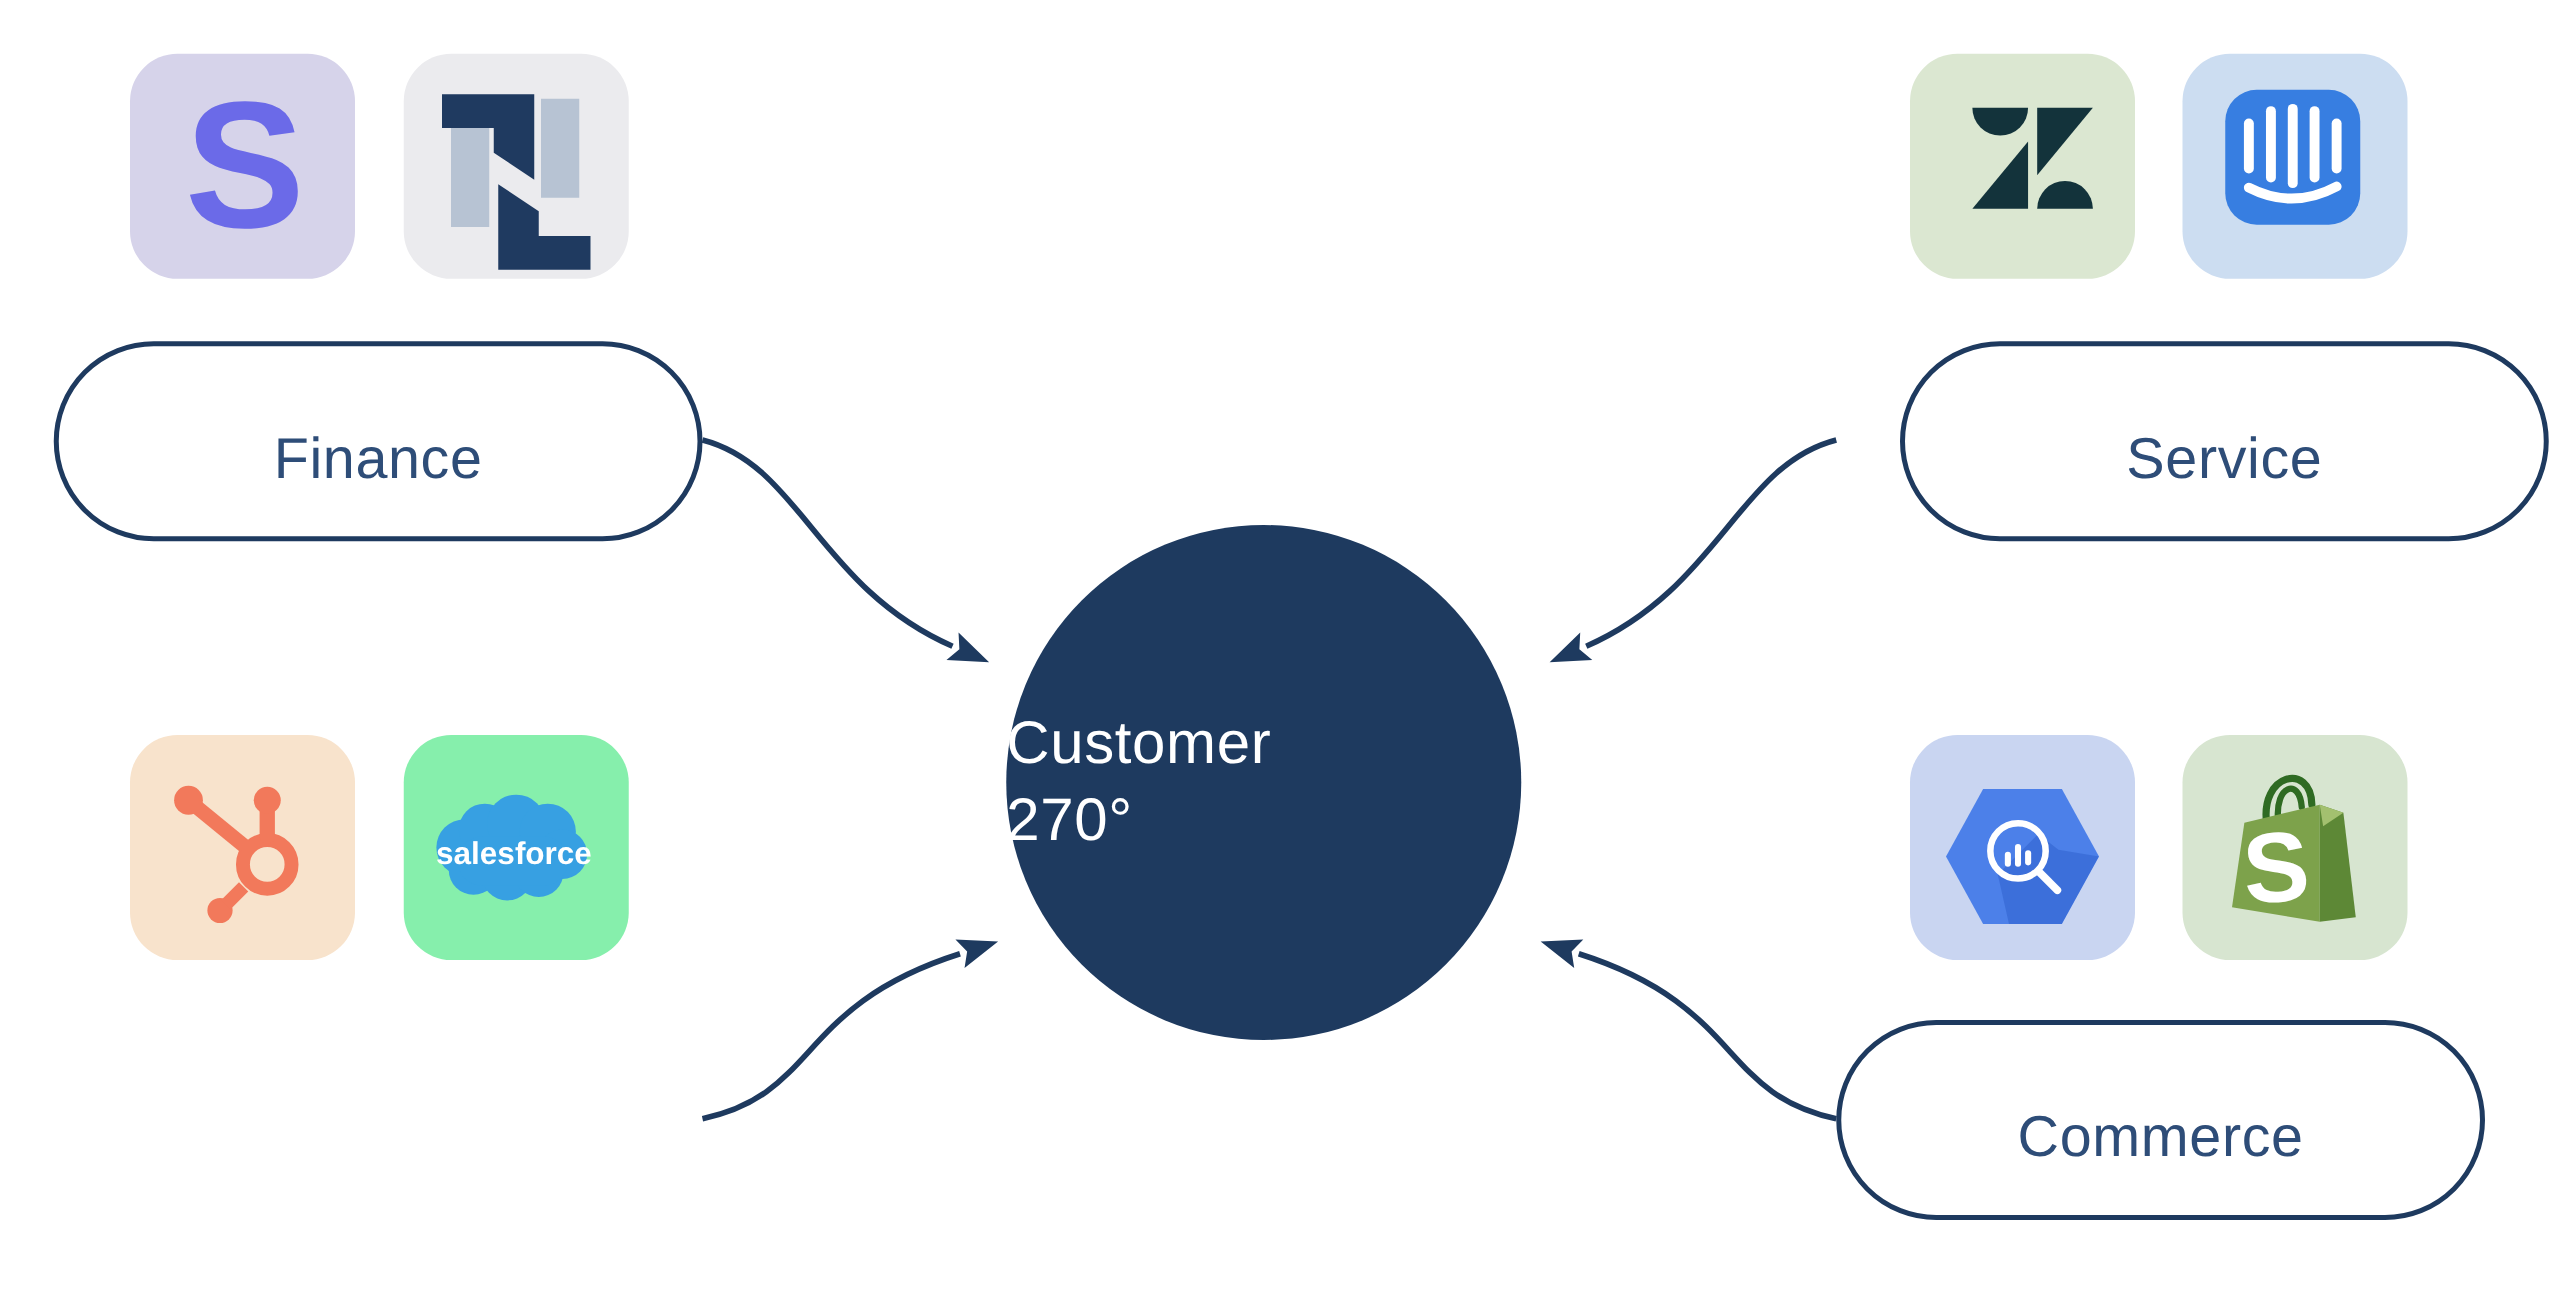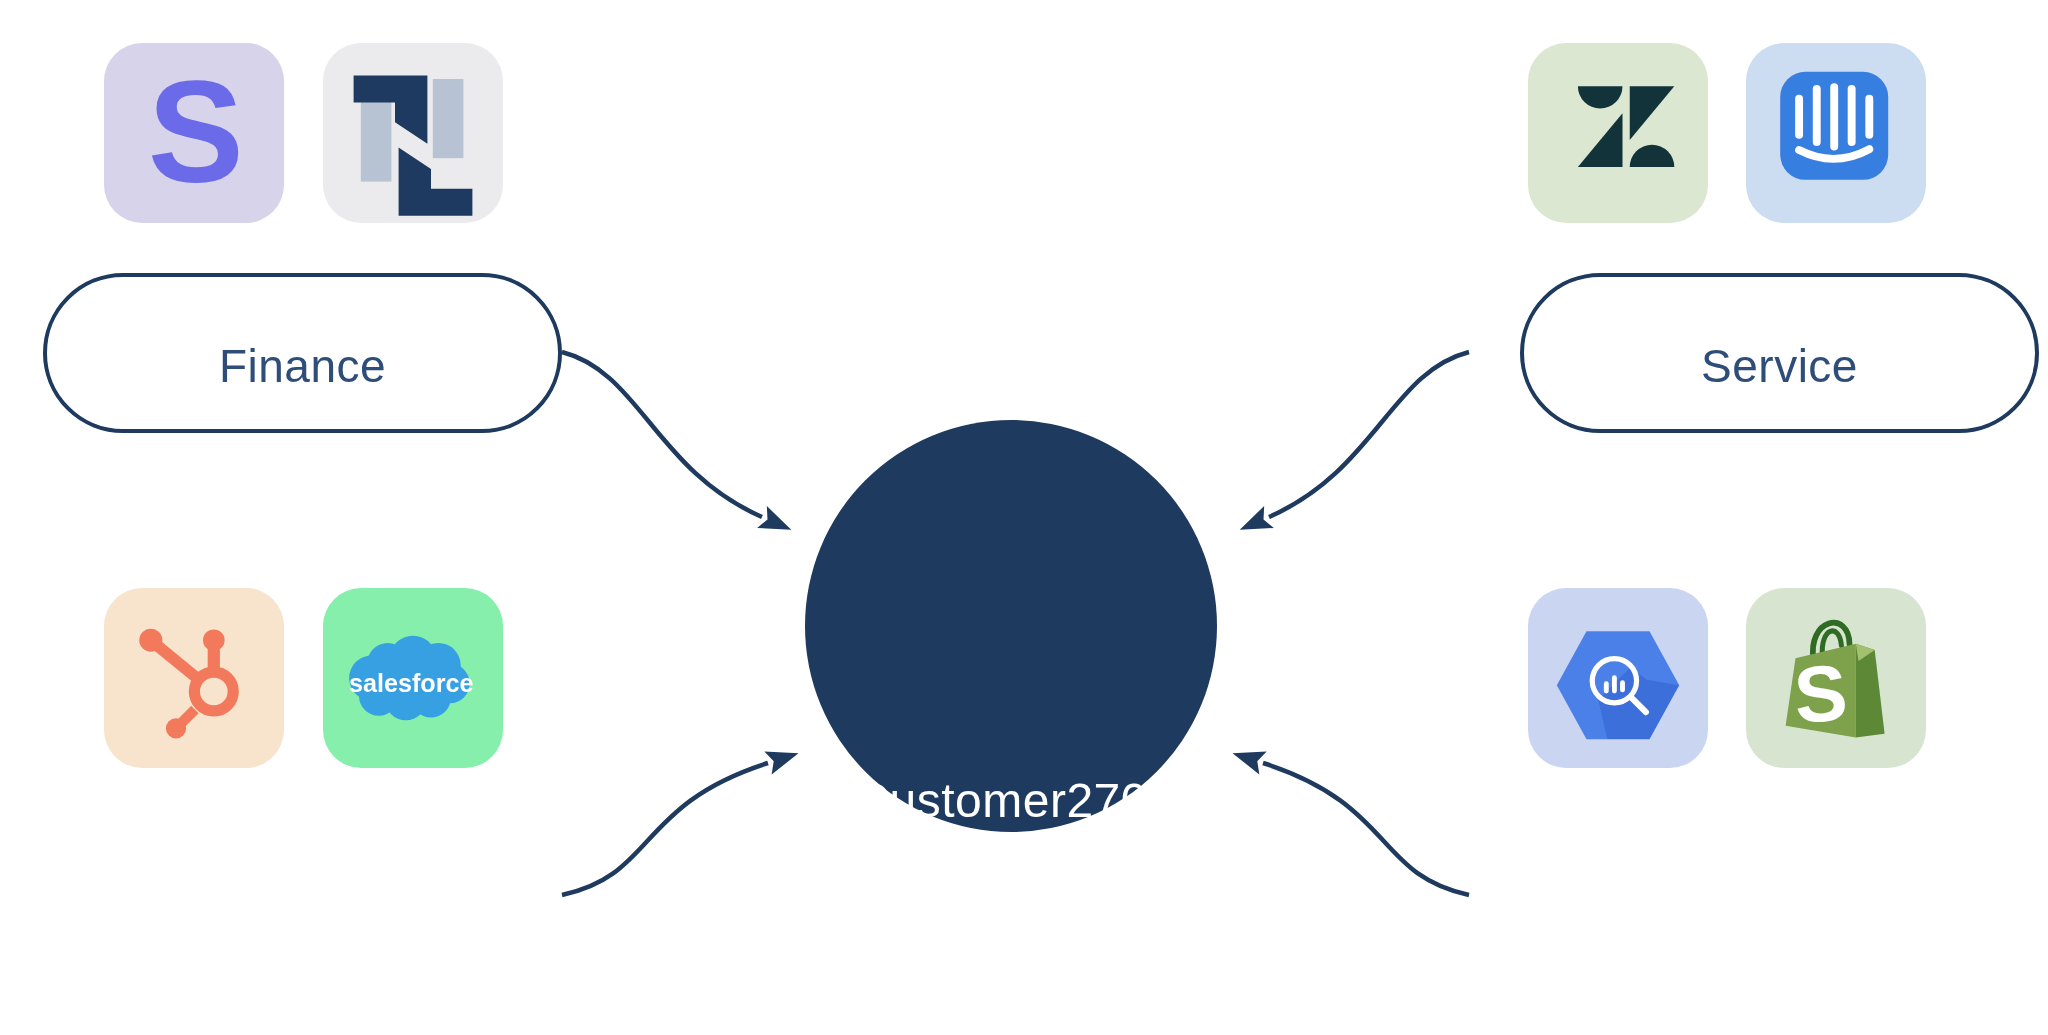--- a/index.html
+++ b/index.html
@@ -15,21 +15,21 @@
   .tile svg{width:180px;height:180px;display:block;}
   .pill{
     position:absolute;width:519px;height:160px;border:4px solid #1e3a5f;border-radius:84px;
     background:#ffffff;display:flex;align-items:center;justify-content:center;box-sizing:border-box;
   }
   .pill span{
     font-size:46px;font-weight:300;color:#2e4d78;letter-spacing:0.5px;margin-top:25px;
   }
   .center-node{
     position:absolute;left:805px;top:420px;width:412px;height:412px;border-radius:50%;
-    background:#1e3a5f;display:flex;flex-direction:row;align-items:flex-end;justify-content:center;
+    background:#1e3a5f;display:flex;flex-direction:column;align-items:flex-start;justify-content:center;
   }
   .center-node .line{
     color:#ffffff;font-size:48px;font-weight:300;line-height:62px;letter-spacing:0.5px;text-align:center;
   }
   
   .t-stripe{left:104px;top:43px;background:#d6d3ea;}
   .t-netsuite{left:323px;top:43px;background:#ebebee;}
   .t-zendesk{left:1528px;top:43px;background:#dbe7d1;}
   .t-intercom{left:1746px;top:43px;background:#ccddf1;}
   .t-hubspot{left:104px;top:588px;background:#f8e3cc;}
@@ -158,19 +158,22 @@
       <text x="41.5" y="74" text-anchor="middle" font-size="44" font-weight="700" font-family="&quot;Liberation Sans&quot;,sans-serif" fill="#ffffff" transform="rotate(-4 41.5 58)">S</text>
     </svg>
   </div>
 
   <div class="pill p-finance">
     <span>Finance</span>
   </div>
   <div class="pill p-service">
     <span>Service</span>
   </div>
+  <div class="pill p-commerce">
+    <span>Commerce</span>
+  </div>
 
   <div class="center-node">
     <div class="line">Customer</div>
     <div class="line">270°</div>
   </div>
 
 </div>
 
 </body></html>

